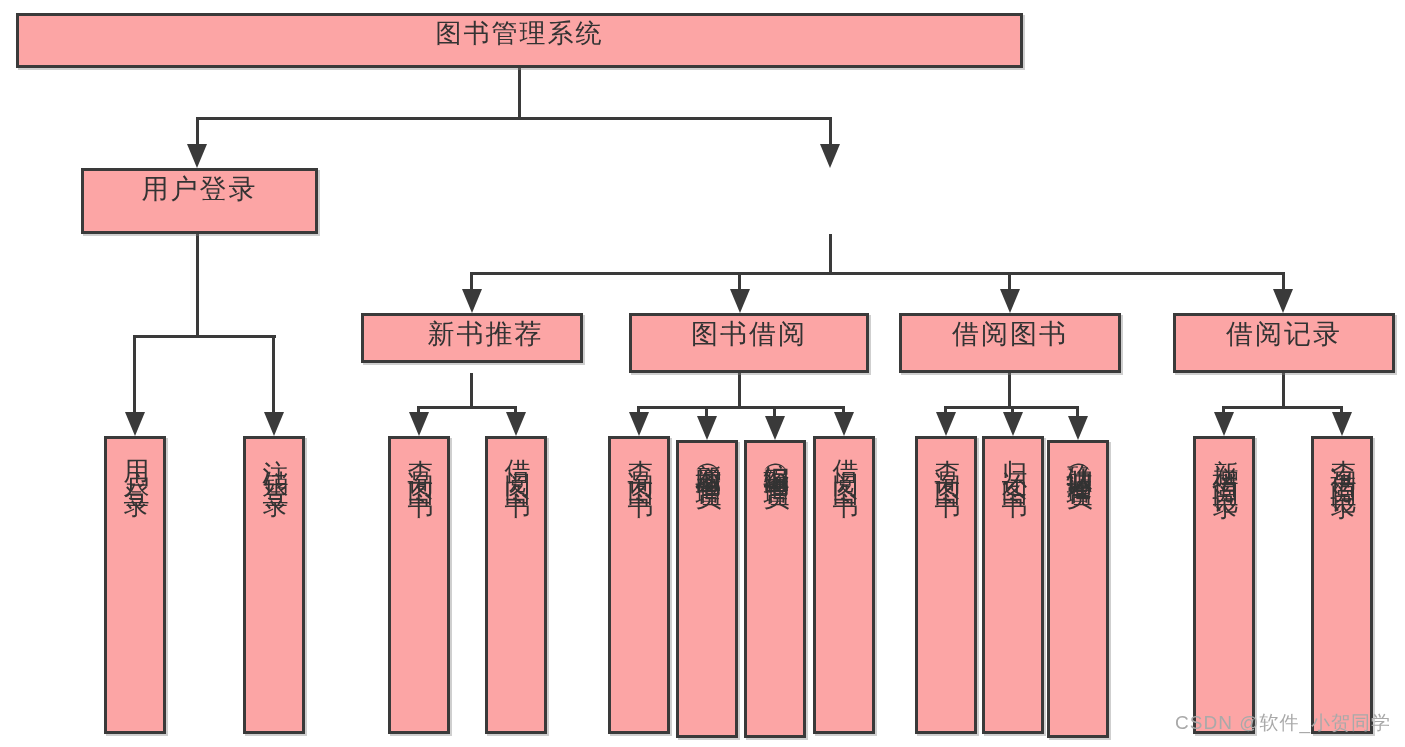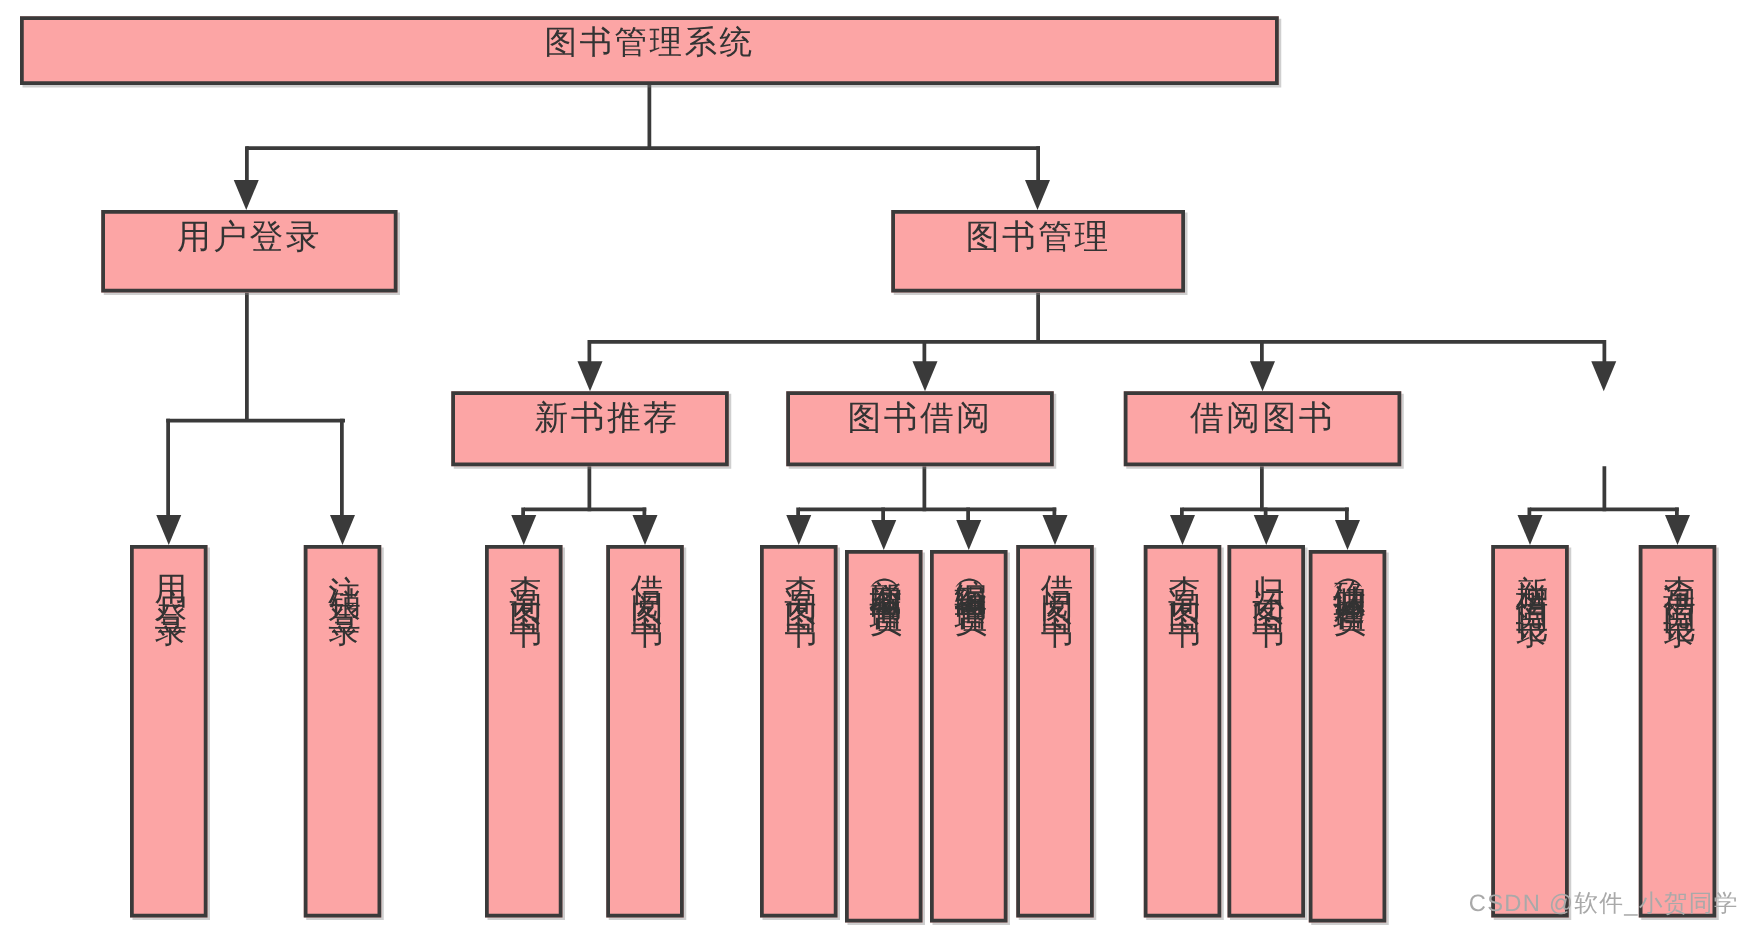--- a/index.html
+++ b/index.html
@@ -126,32 +126,32 @@
   <div class="vline" style="left:1340px; top:406px; height:10px;"></div>
   <div class="arrow" style="left:1332px; top:412px;"></div>
 
   <div class="box root-box" style="left:16px; top:13px; width:1007px; height:55px;">
     <span class="hlabel">图书管理系统</span>
   </div>
 
   <div class="box" style="left:81px; top:168px; width:237px; height:66px;">
     <span class="hlabel">用户登录</span>
   </div>
-  <div class="box" style="left:713px; top:168px; width:235px; height:66px;">
-    <span class="hlabel">图书管理</span>
-  </div>
 
-  <div class="box" style="left:361px; top:313px; width:222px; height:60px;padding-left:27px;">
+  <div class="box" style="left:361px; top:313px; width:222px; height:50px;padding-left:27px;">
     <span class="hlabel">新书推荐</span>
   </div>
-  <div class="box" style="left:629px; top:313px; width:214px; height:60px;">
+  <div class="box" style="left:629px; top:313px; width:240px; height:60px;">
     <span class="hlabel">图书借阅</span>
   </div>
   <div class="box" style="left:899px; top:313px; width:222px; height:60px;">
     <span class="hlabel">借阅图书</span>
+  </div>
+  <div class="box" style="left:1173px; top:313px; width:222px; height:60px;">
+    <span class="hlabel">借阅记录</span>
   </div>
 
   <div class="box" style="left:104px; top:436px; width:62px; height:298px;">
     <span class="v-label">用户登录</span>
   </div>
   <div class="box" style="left:243px; top:436px; width:62px; height:298px;">
     <span class="v-label">注销登录</span>
   </div>
 
   <div class="box" style="left:388px; top:436px; width:62px; height:298px;">

